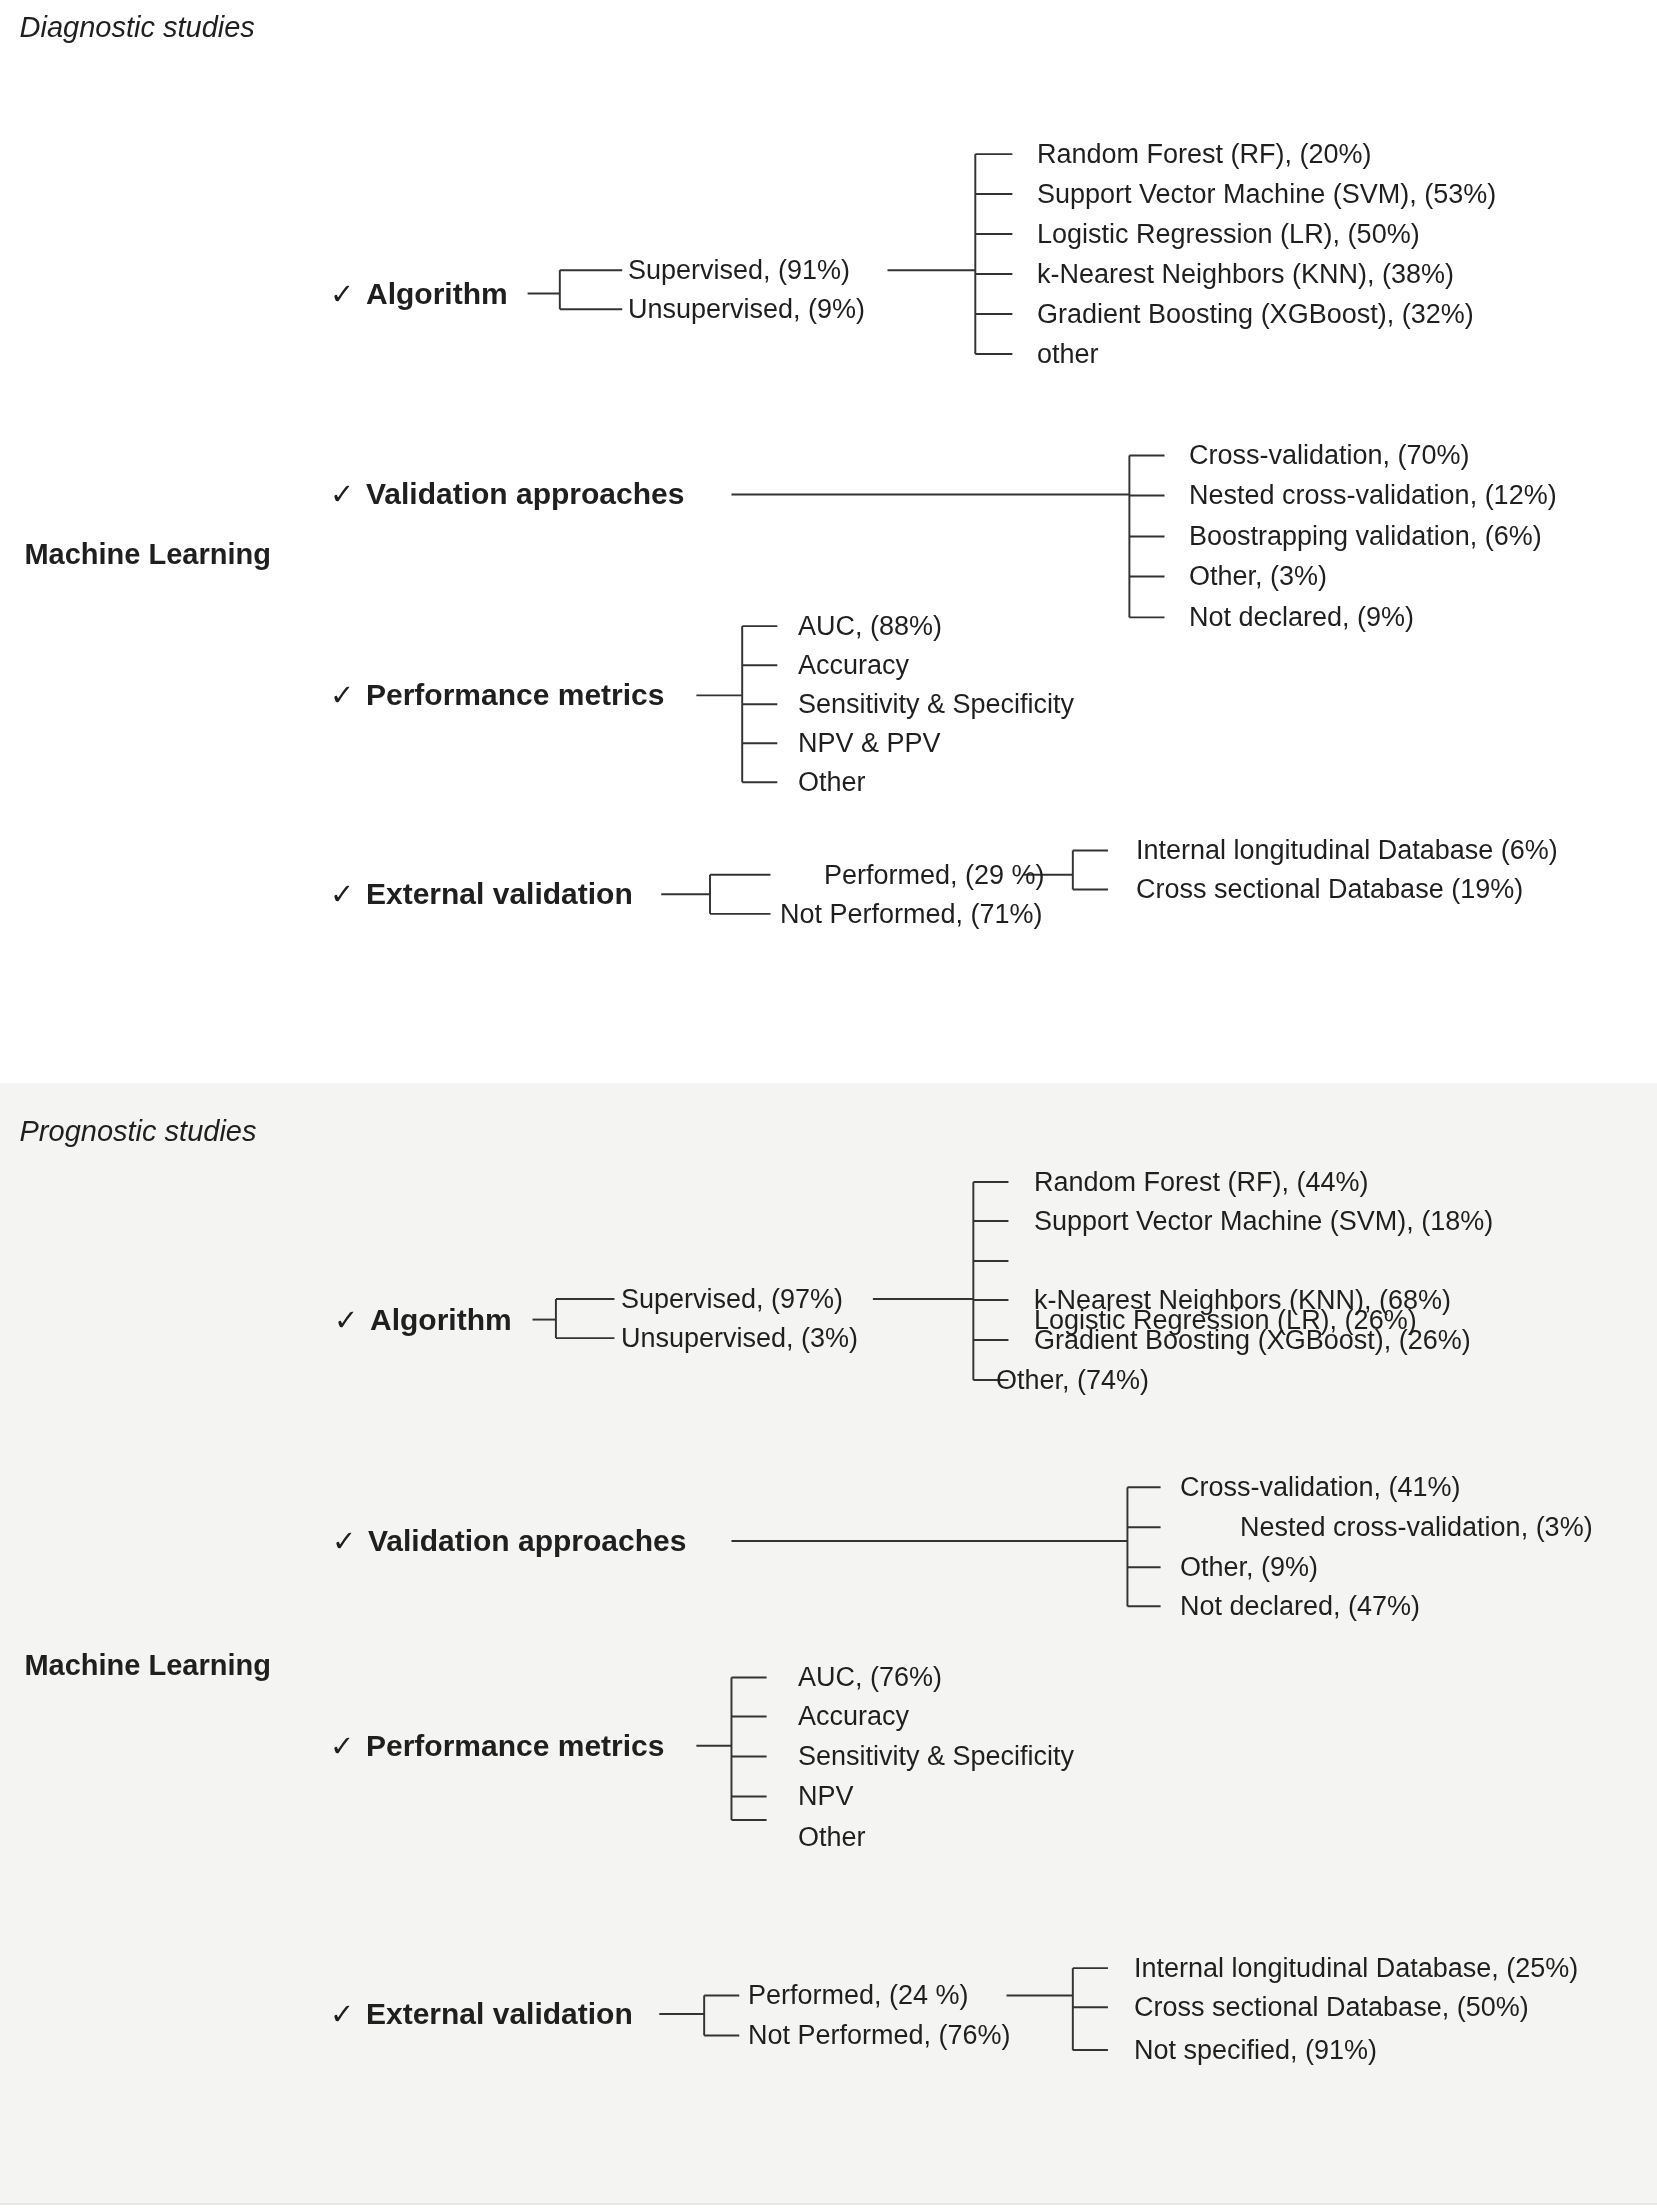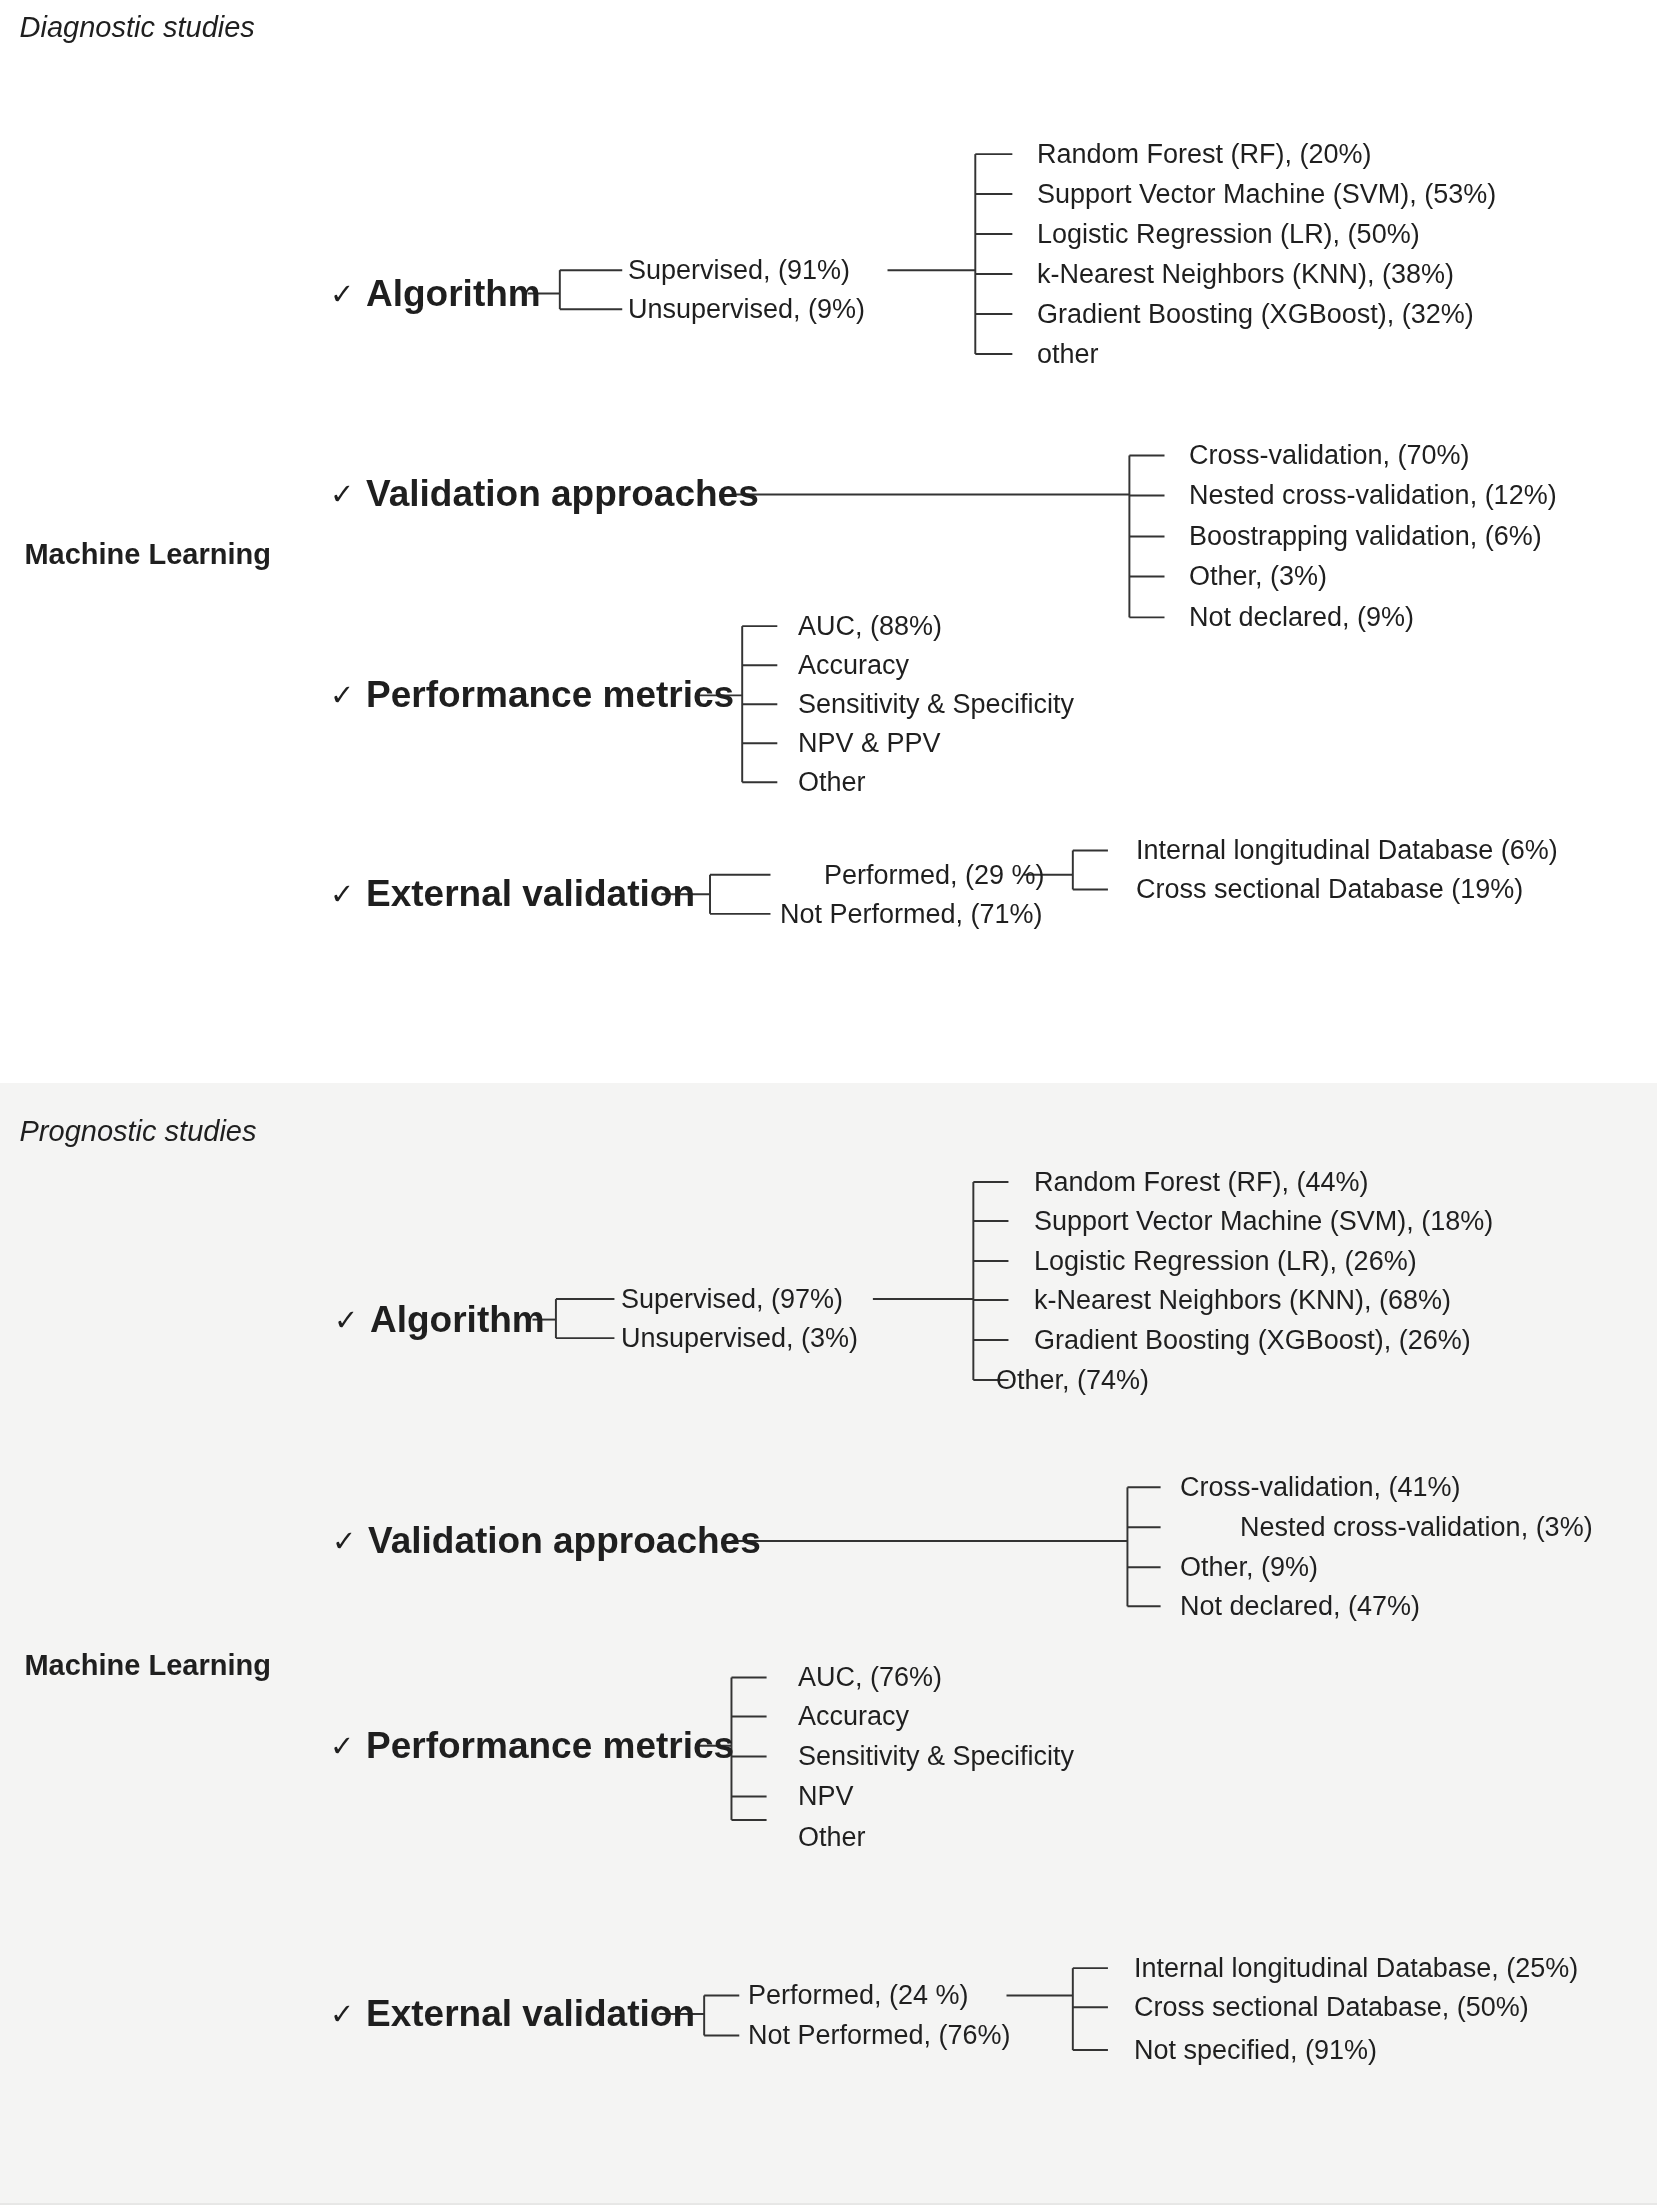--- a/index.html
+++ b/index.html
@@ -27,21 +27,21 @@
   }
   .ml {
     position:absolute; transform:translateY(-50%);
     font-size:29px; font-weight:bold; white-space:nowrap;
   }
   .branch {
     position:absolute; transform:translateY(-50%);
     display:flex; align-items:center; gap:11.7px; white-space:nowrap;
   }
   .check { font-size:29px; line-height:1; }
-  .blabel { font-size:37px; font-weight:bold; }
+  .blabel { font-size:30px; font-weight:bold; }
   .t {
     position:absolute; transform:translateY(-50%);
     font-size:27px; white-space:nowrap;
   }
 </style>
 </head>
 <body>
 
 <div id="prognostic-bg"></div>
 
@@ -187,21 +187,21 @@
 <div class="ml" style="left:24.4px;top:1665px">Machine Learning</div>
 
 <div class="branch" style="left:334px;top:1320px">
   <span class="check">✓</span>
   <span class="blabel">Algorithm</span>
 </div>
 <div class="t" style="left:621px;top:1299px">Supervised, (97%)</div>
 <div class="t" style="left:621px;top:1338px">Unsupervised, (3%)</div>
 <div class="t" style="left:1034px;top:1182px">Random Forest (RF), (44%)</div>
 <div class="t" style="left:1034px;top:1221px">Support Vector Machine (SVM), (18%)</div>
-<div class="t" style="left:1034px;top:1261px">Logistic Regression (LR), (26%)</div>
+<div class="t" style="left:1034px;top:1320px">Logistic Regression (LR), (26%)</div>
 <div class="t" style="left:1034px;top:1300px">k-Nearest Neighbors (KNN), (68%)</div>
 <div class="t" style="left:1034px;top:1340px">Gradient Boosting (XGBoost), (26%)</div>
 <div class="t" style="left:996px;top:1380px">Other, (74%)</div>
 
 <div class="branch" style="left:332px;top:1541px">
   <span class="check">✓</span>
   <span class="blabel">Validation approaches</span>
 </div>
 <div class="t" style="left:1180px;top:1487px">Cross-validation, (41%)</div>
 <div class="t" style="left:1240px;top:1527px">Nested cross-validation, (3%)</div>

